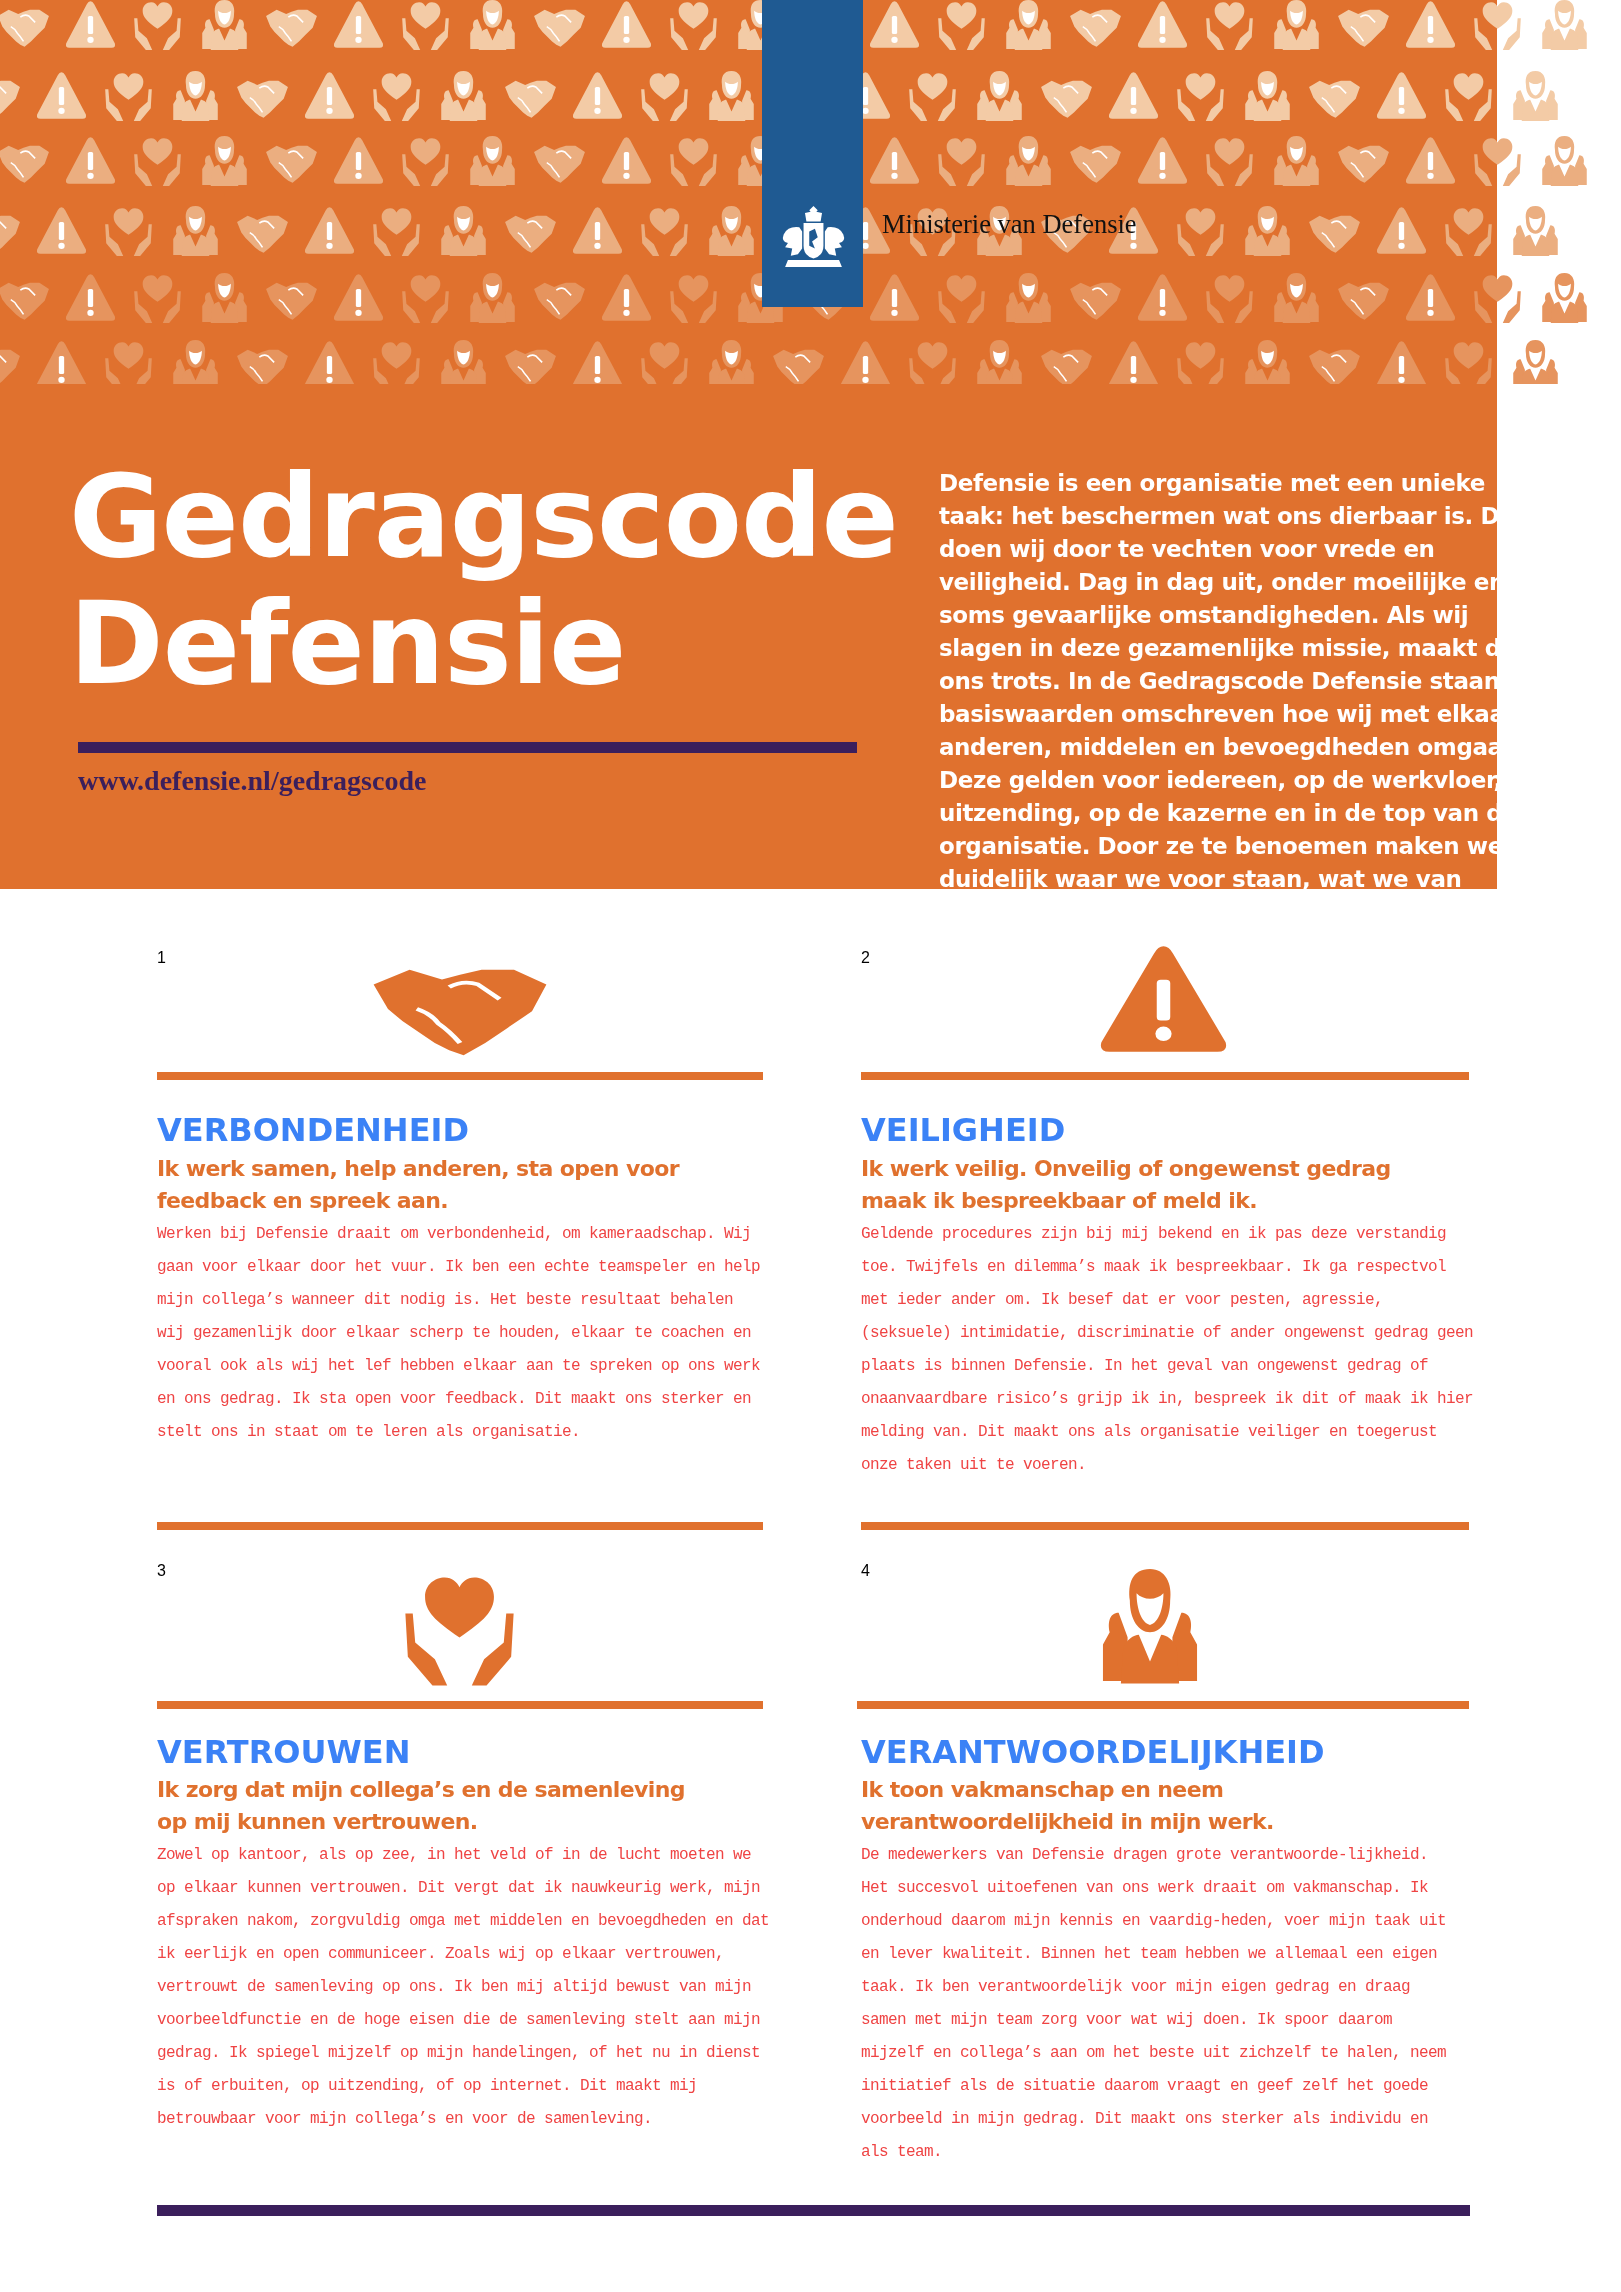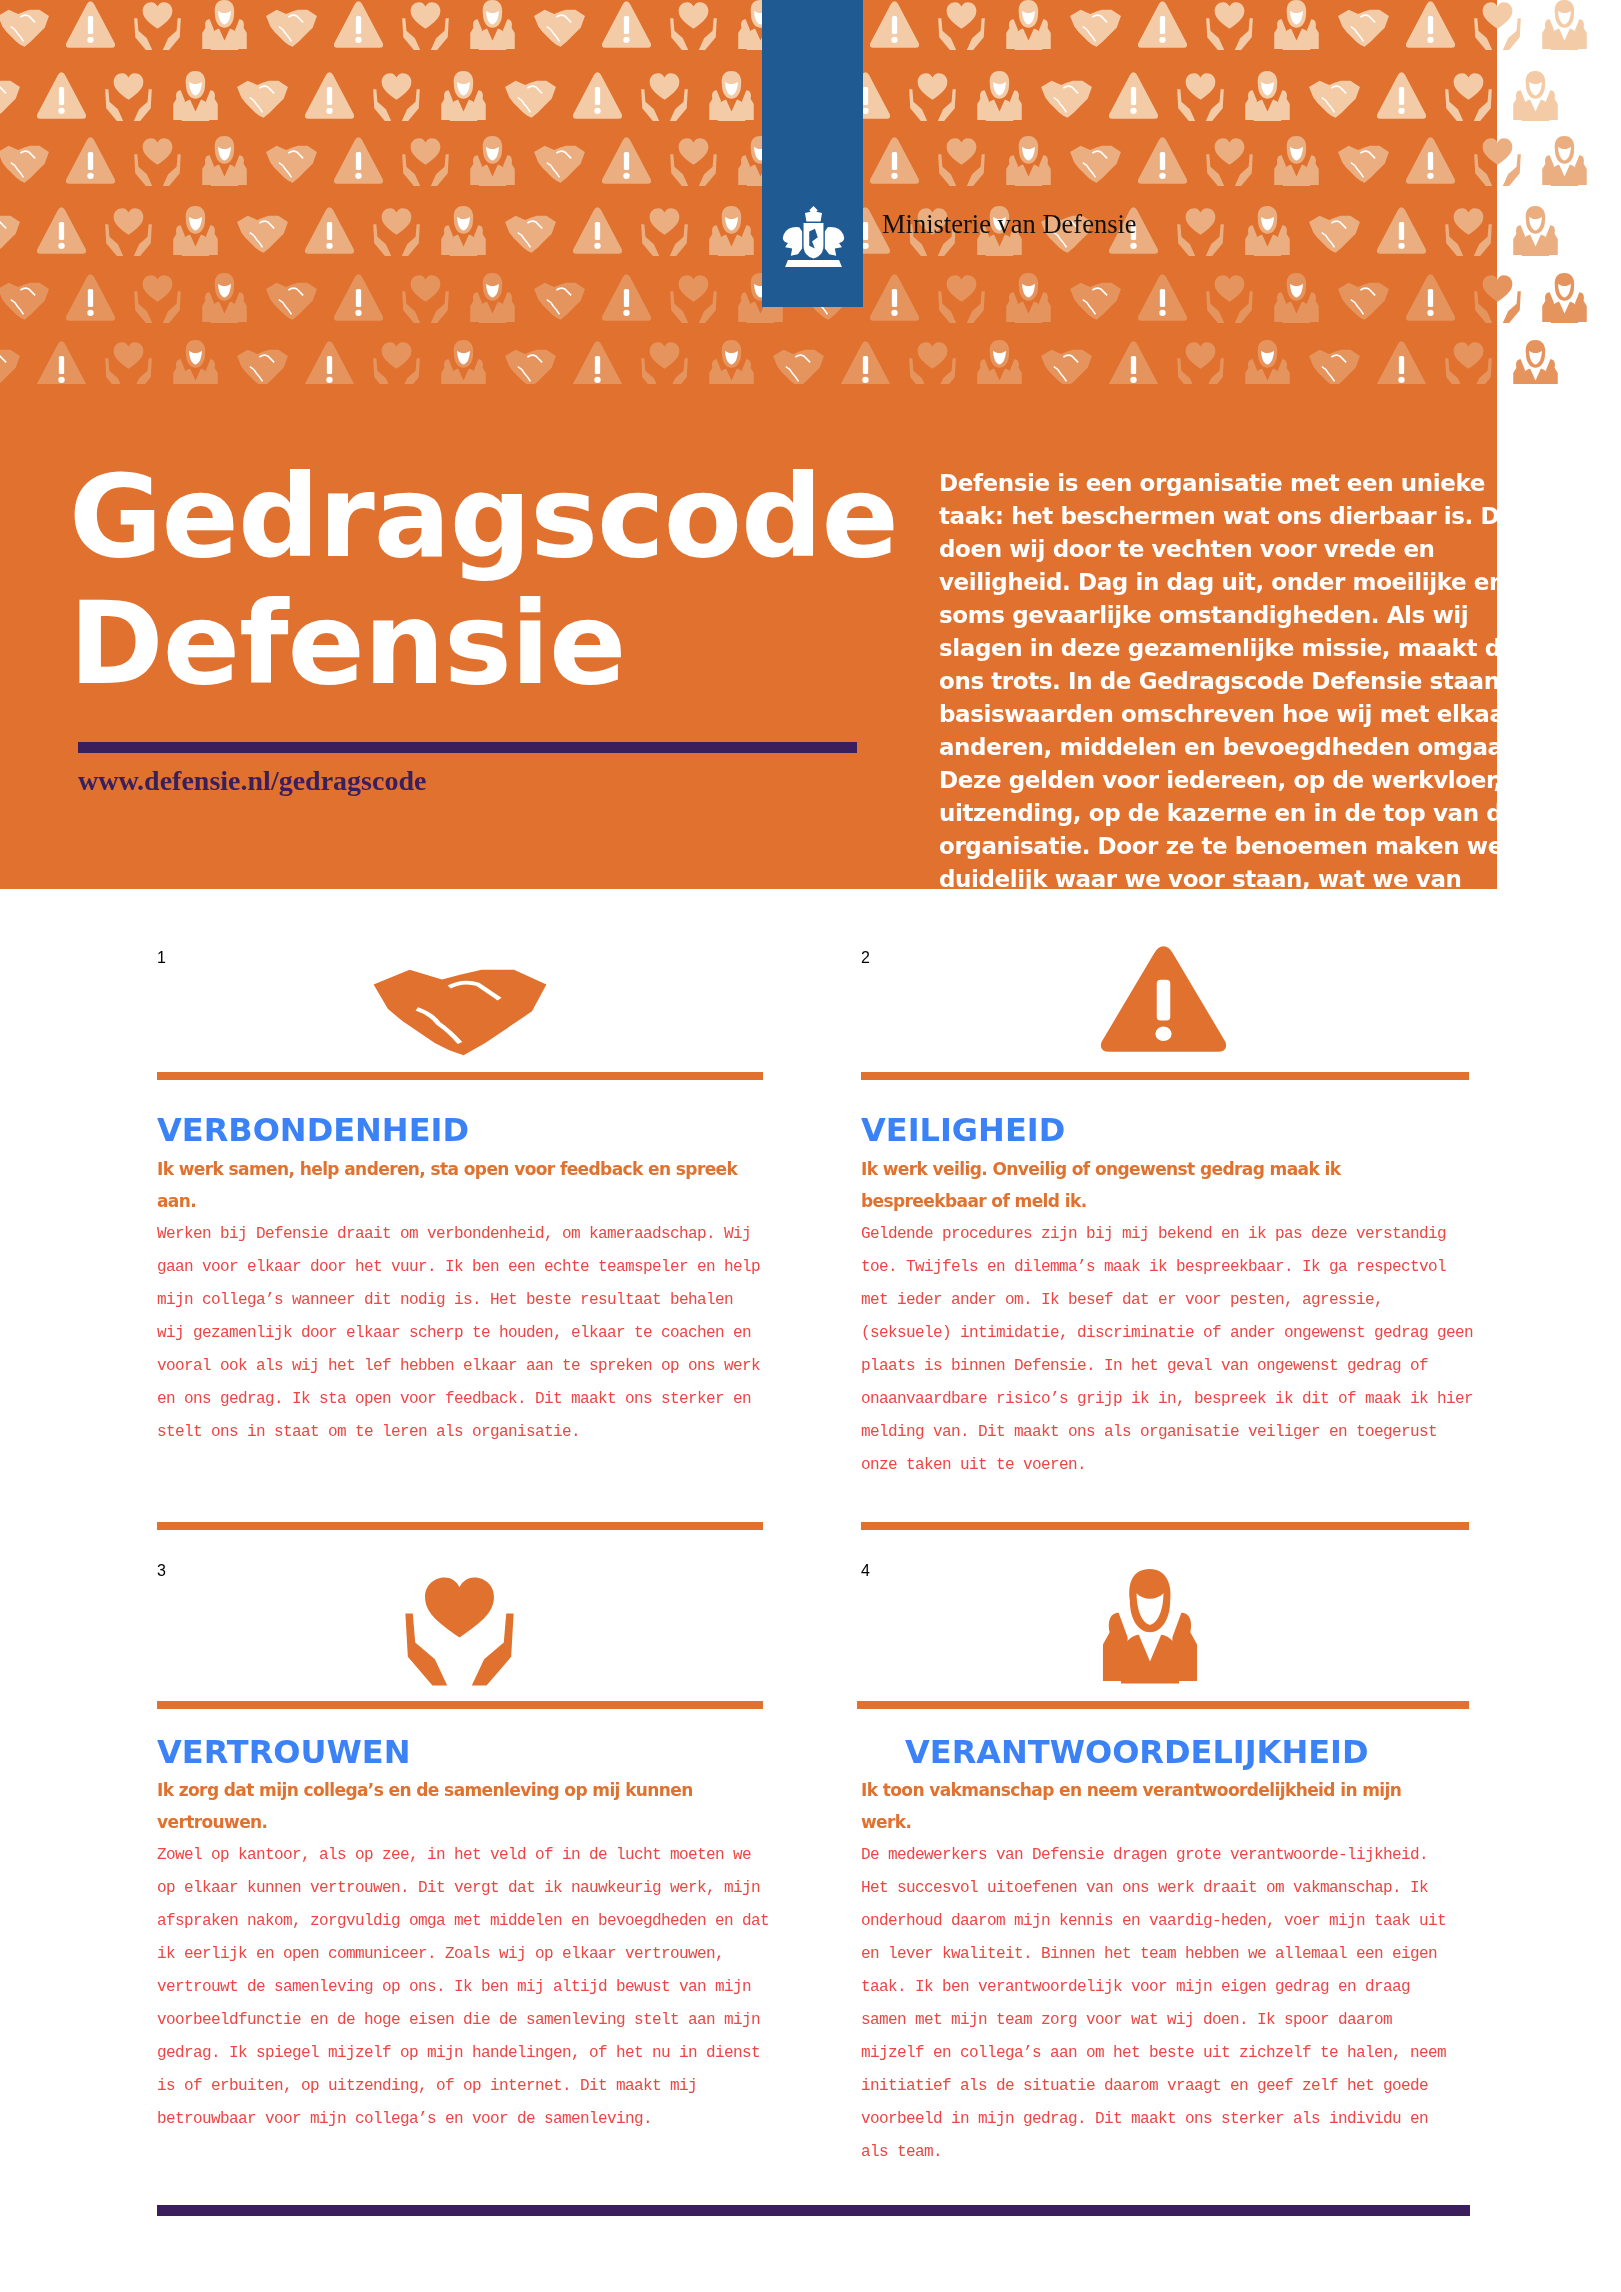--- a/index.html
+++ b/index.html
@@ -46,21 +46,21 @@
 
   
   .section { position: absolute; width: 608px; }
   .rule-orange { position: absolute; height: 7.8px; background: #e0712e; }
   .rule-purple { position: absolute; height: 10.8px; background: #3b1f5c; }
   .sec-title {
     position: absolute; color: #3b82f6; font-size: 32px; font-weight: bold;
     font-family: "DejaVu Sans", sans-serif; letter-spacing: 0px;
   }
   .sec-lead {
-    position: absolute; color: #e0712e; font-weight: bold; font-size: 17px; line-height: 32px;
+    position: absolute; color: #e0712e; font-weight: bold; font-size: 22px; line-height: 32px;
     font-family: "DejaVu Sans", sans-serif; letter-spacing: -0.6px;
   }
   .sec-body {
     position: absolute; color: #ef4444; font-size: 16px; line-height: 33px;
     font-family: Liberation Mono, monospace; letter-spacing: -0.6px;
   }
 </style>
 </head>
 <body>
 
@@ -892,19 +892,19 @@
   <div class="sec-body" style="left:157px;top:1839px;width:613px;">Zowel op kantoor, als op zee, in het veld of in de lucht moeten we op elkaar kunnen vertrouwen. Dit vergt dat ik nauwkeurig werk, mijn afspraken nakom, zorgvuldig omga met middelen en bevoegdheden en dat ik eerlijk en open communiceer. Zoals wij op elkaar vertrouwen, vertrouwt de samenleving op ons. Ik ben mij altijd bewust van mijn voorbeeldfunctie en de hoge eisen die de samenleving stelt aan mijn gedrag. Ik spiegel mijzelf op mijn handelingen, of het nu in dienst is of erbuiten, op uitzending, of op internet. Dit maakt mij betrouwbaar voor mijn collega’s en voor de samenleving.</div>
 </div>
 
 <div>
   <div class="rule-orange" style="left:861px;top:1522px;width:608px;"></div>
   <div class="section num-badge" style="left:861px;top:1562px;">4</div>
   <svg class="big-icon" style="position:absolute;left:1094px;top:1564px;width:112px;height:122px;fill:#e0712e;" viewBox="0 0 100 100" preserveAspectRatio="none">
       <use href="#sym-team"></use>
     </svg>
   <div class="rule-orange" style="left:857px;top:1701px;width:612px;"></div>
-  <div class="sec-title" style="left:861px;top:1733px;margin-left:44px;">VERANTWOORDELIJKHEID</div>
+  <div class="sec-title" style="left:861px;top:1733px;">VERANTWOORDELIJKHEID</div>
   <div class="sec-lead" style="left:861px;top:1774px;width:549px;">Ik toon vakmanschap en neem verantwoordelijkheid in mijn werk.</div>
   <div class="sec-body" style="left:861px;top:1839px;width:598px;">De medewerkers van Defensie dragen grote verantwoorde-lijkheid. Het succesvol uitoefenen van ons werk draait om vakmanschap. Ik onderhoud daarom mijn kennis en vaardig-heden, voer mijn taak uit en lever kwaliteit. Binnen het team hebben we allemaal een eigen taak. Ik ben verantwoordelijk voor mijn eigen gedrag en draag samen met mijn team zorg voor wat wij doen. Ik spoor daarom mijzelf en collega’s aan om het beste uit zichzelf te halen, neem initiatief als de situatie daarom vraagt en geef zelf het goede voorbeeld in mijn gedrag. Dit maakt ons sterker als individu en als team.</div>
 </div>
 
 <div class="rule-purple" style="left:157px;top:2205px;width:1313px;"></div>
 
 
 </body></html>

